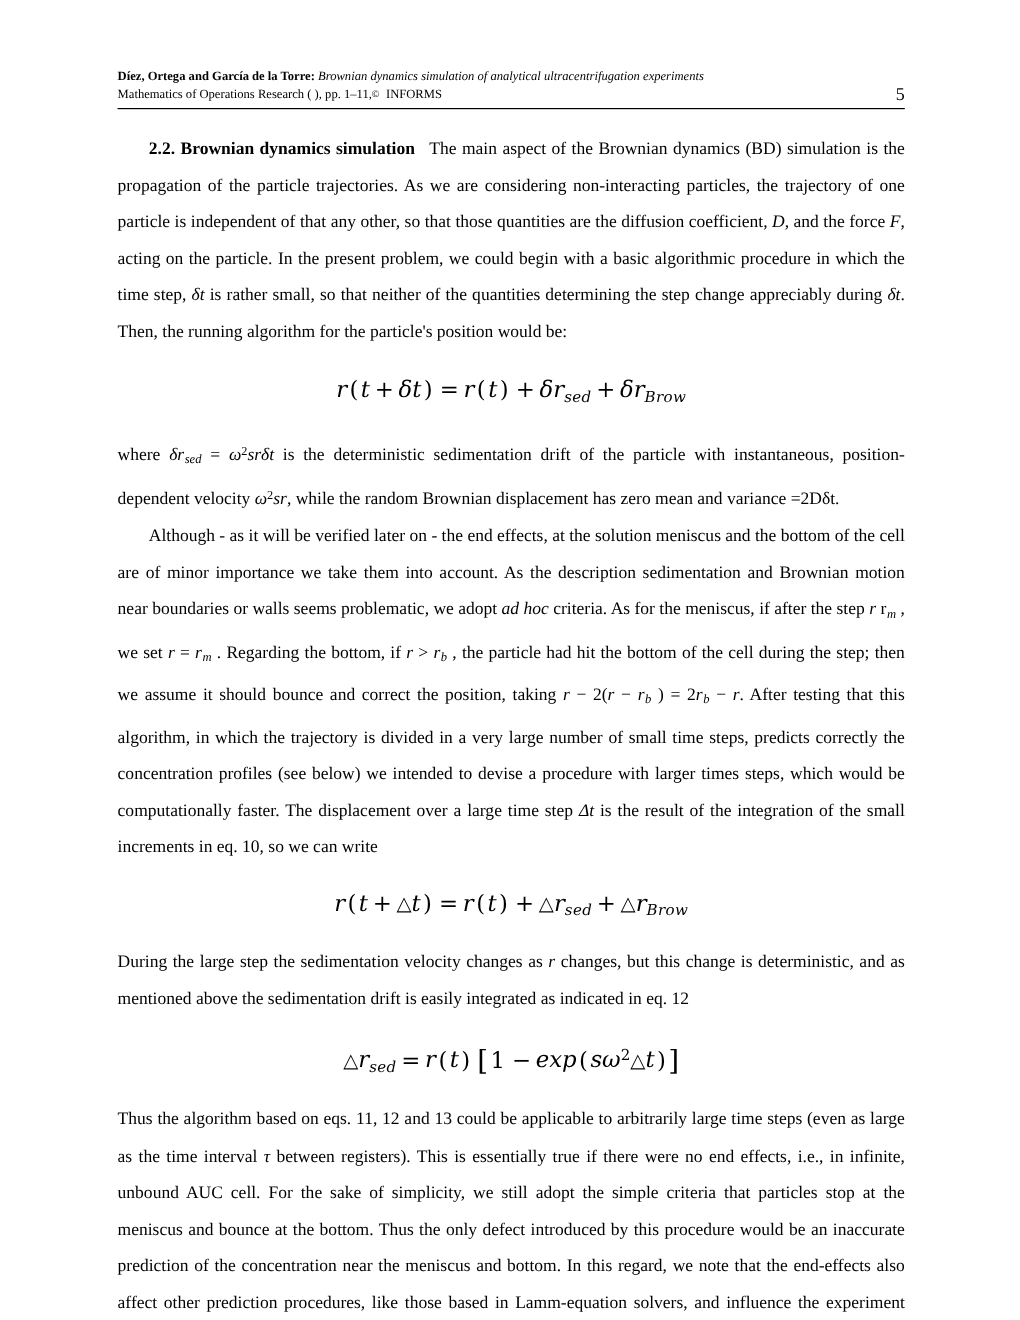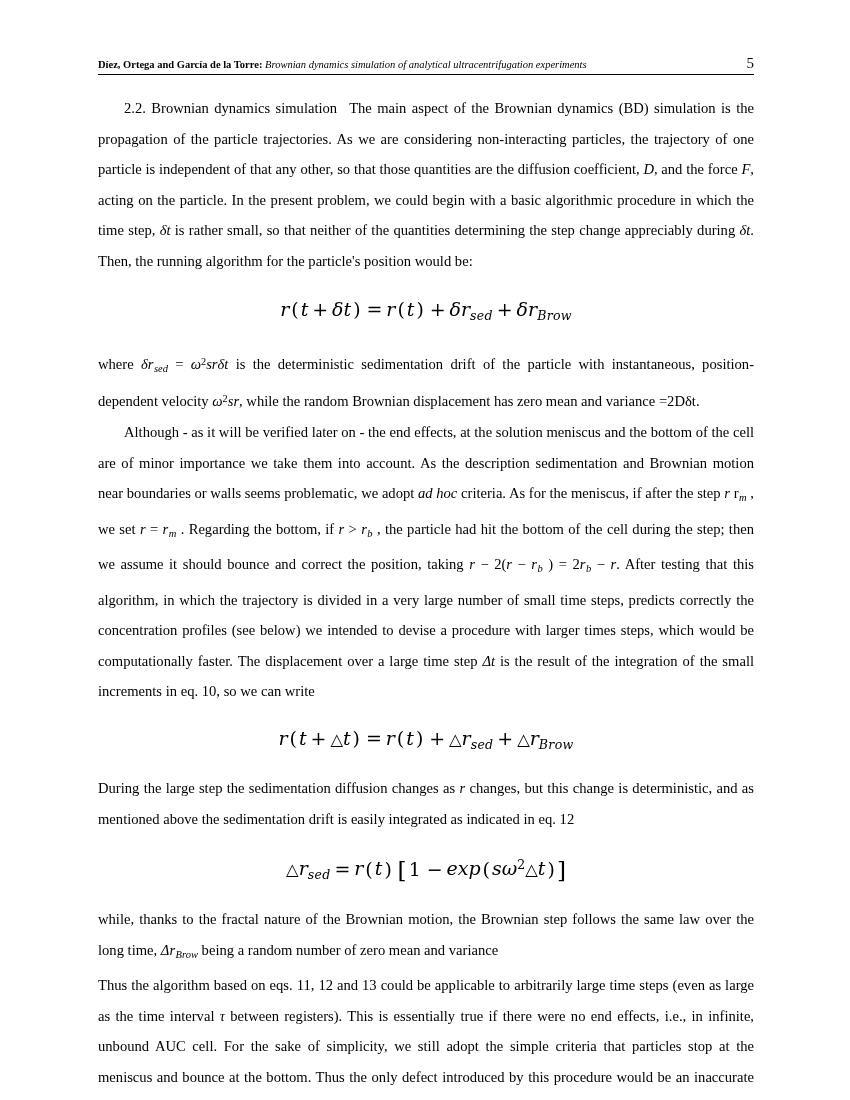--- a/index.html
+++ b/index.html
@@ -65,21 +65,21 @@
     font-size: 14.6px;
     line-height: 30.5px;
     text-align: justify;
     text-justify: inter-word;
     hyphens: none;
   }
   p.para.indent {
     text-indent: 26px;
   }
   .secnum, .sectitle {
-    font-weight: normal;
+    font-weight: bold;
   }
   .sectitle {
     margin-right: 12px;
   }
   i, .it {
     font-style: italic;
   }
 
   
   .m {
@@ -145,20 +145,23 @@
 </head>
 <body>
 
 <div class="page">
 
   <div class="runhead">
     <div class="runhead-line1">
       <span class="runhead-authors">Díez, Ortega and García de la Torre:</span>
       <span class="runhead-title">Brownian dynamics simulation of analytical ultracentrifugation experiments</span>
     </div>
+    <div class="runhead-line2">
+      <span>Mathematics of Operations Research  ( ), pp. 1–11,</span><span class="runhead-copy">©</span>&nbsp;&nbsp;<span>INFORMS</span>
+    </div>
     <div class="page-number">5</div>
   </div>
 
   <div class="body">
 
     <p class="para indent">
       <span class="secnum">2.2.</span>
       <span class="sectitle">Brownian dynamics simulation</span><span>The main aspect of the Brownian dynamics (BD) simulation is the propagation of the particle trajectories. As we are considering non-interacting particles, the trajectory of one particle is independent of that any other, so that those quantities are the diffusion coefficient, </span><span class="m">D</span><span>, and the force </span><span class="m">F</span><span>, acting on the particle. In the present problem, we could begin with a basic algorithmic procedure in which the time step, </span><span class="m">δt</span><span> is rather small, so that neither of the quantities determining the step change appreciably during </span><span class="m">δt</span><span>. Then, the running algorithm for the particle's position would be:</span>
     </p>
 
@@ -172,30 +175,27 @@
 
     <p class="para indent">
       <span>Although - as it will be verified later on - the end effects, at the solution meniscus and the bottom of the cell are of minor importance we take them into account. As the description sedimentation and Brownian motion near boundaries or walls seems problematic, we adopt </span><span class="it">ad hoc</span><span> criteria. As for the meniscus, if after the step </span><span class="m">r</span>&nbsp;<span class="up">r</span><sub class="sm">m</sub><span> , we set </span><span class="m">r</span><span> = </span><span class="m">r</span><sub class="sm">m</sub><span> . Regarding the bottom, if </span><span class="m">r</span><span> &gt; </span><span class="m">r</span><sub class="sm">b</sub><span> , the particle had hit the bottom of the cell during the step; then we assume it should bounce and correct the position, taking </span><span class="m">r</span><span> − 2(</span><span class="m">r</span><span> − </span><span class="m">r</span><sub class="sm">b</sub><span> ) = 2</span><span class="m">r</span><sub class="sm">b</sub><span> − </span><span class="m">r</span><span>. After testing that this algorithm, in which the trajectory is divided in a very large number of small time steps, predicts correctly the concentration profiles (see below) we intended to devise a procedure with larger times steps, which would be computationally faster. The displacement over a large time step </span><span class="m">Δt</span><span> is the result of the integration of the small increments in eq. 10, so we can write</span>
     </p>
 
     <div class="eq eq-2">
       <span class="v">r</span><span class="op">(</span><span class="v">t</span><span class="op"> + </span><span class="tri">△</span><span class="v">t</span><span class="op">)</span><span class="op"> = </span><span class="v">r</span><span class="op">(</span><span class="v">t</span><span class="op">)</span><span class="op"> + </span><span class="tri">△</span><span class="v">r</span><sub>sed</sub><span class="op"> + </span><span class="tri">△</span><span class="v">r</span><sub>Brow</sub>
     </div>
 
     <p class="para">
-      <span>During the large step the sedimentation diffusion changes as </span><span class="m">r</span><span> changes, but this change is deterministic, and as mentioned above the sedimentation drift is easily integrated as indicated in eq. 12</span>
+      <span>During the large step the sedimentation velocity changes as </span><span class="m">r</span><span> changes, but this change is deterministic, and as mentioned above the sedimentation drift is easily integrated as indicated in eq. 12</span>
     </p>
 
     <div class="eq eq-3">
       <span class="tri">△</span><span class="v">r</span><sub>sed</sub><span class="op"> = </span><span class="v">r</span><span class="op">(</span><span class="v">t</span><span class="op">)</span> <span class="brk">[</span><span class="op">1</span><span class="op"> − </span><span class="v">exp</span><span class="op">(</span><span class="v">sω</span><sup>2</sup><span class="tri">△</span><span class="v">t</span><span class="op">)</span><span class="brk">]</span>
     </div>
 
-    <p class="para">
-      <span>while, thanks to the fractal nature of the Brownian motion, the Brownian step follows the same law over the long time, </span><span class="m">Δr</span><sub class="sm">Brow</sub><span> being a random number of zero mean and variance</span>
-    </p>
 
 
     <p class="para">
       <span>Thus the algorithm based on eqs. 11, 12 and 13 could be applicable to arbitrarily large time steps (even as large as the time interval </span><span class="m">τ</span><span> between registers). This is essentially true if there were no end effects, i.e., in infinite, unbound AUC cell. For the sake of simplicity, we still adopt the simple criteria that particles stop at the meniscus and bounce at the bottom. Thus the only defect introduced by this procedure would be an inaccurate prediction of the concentration near the meniscus and bottom. In this regard, we note that the end-effects also affect other prediction procedures, like those based in Lamm-equation solvers, and influence the experiment itself, so that it is a common practice to discard the two terminal regions in the analysis of AUC experiments.</span>
     </p>
 
   </div>
 </div>
 
 </body></html>

